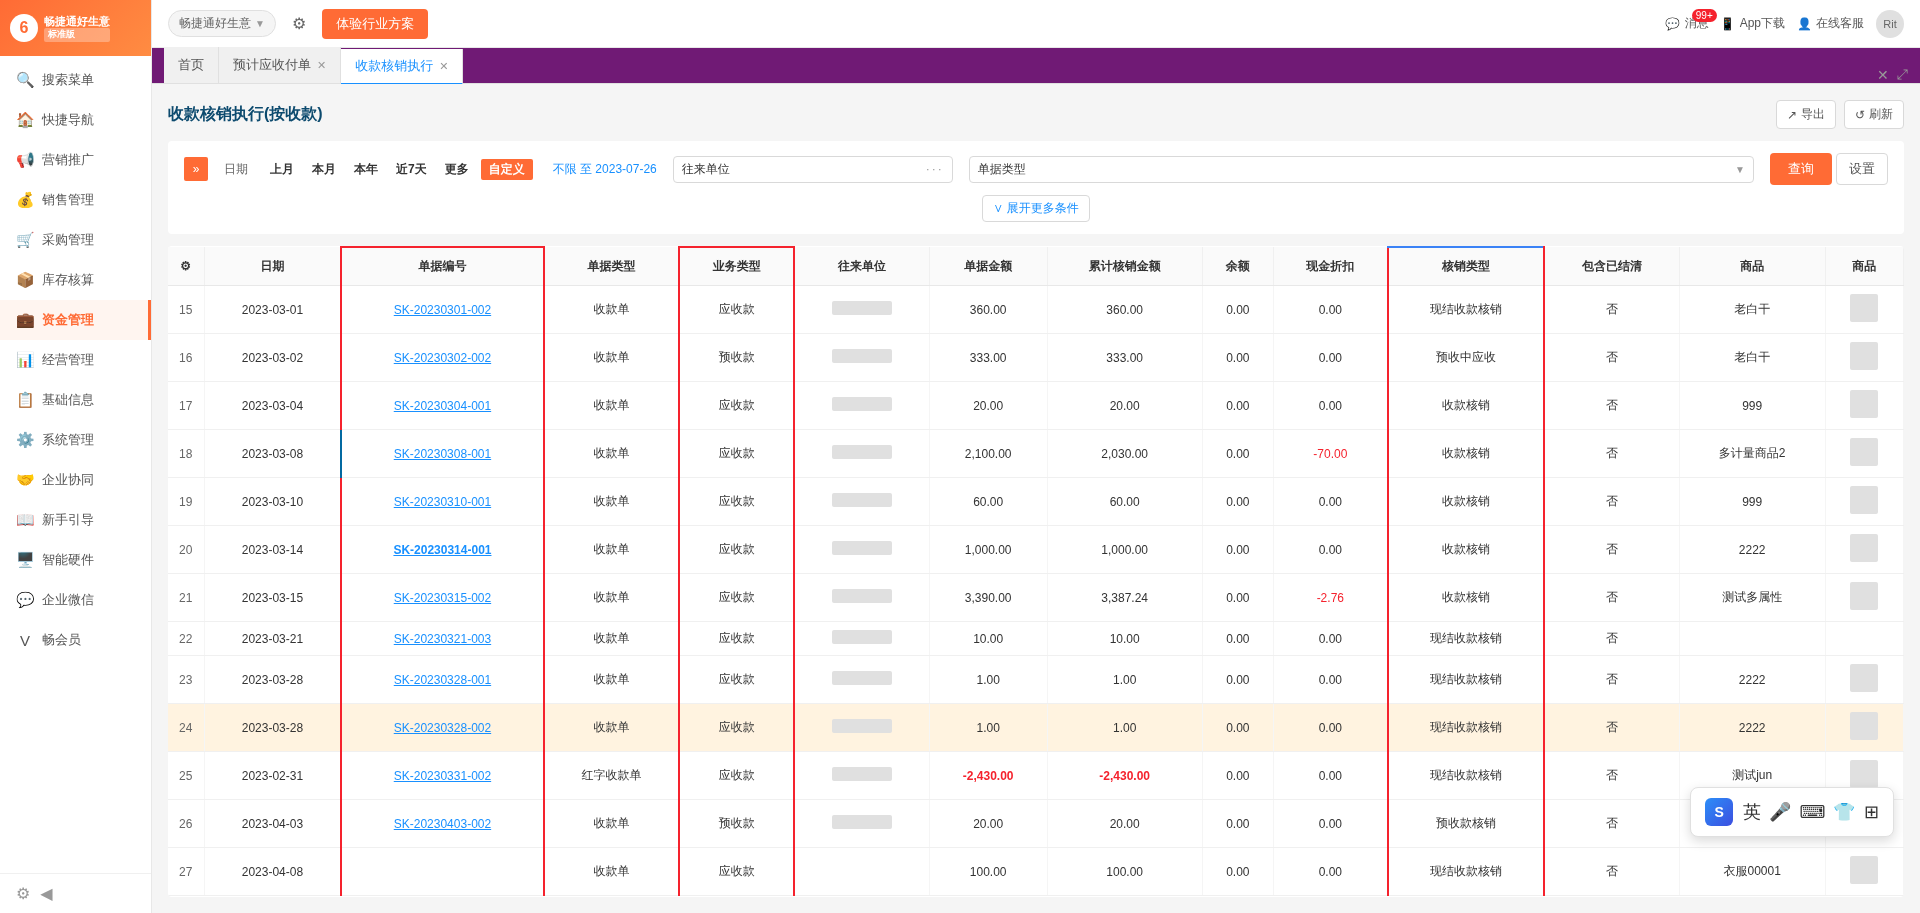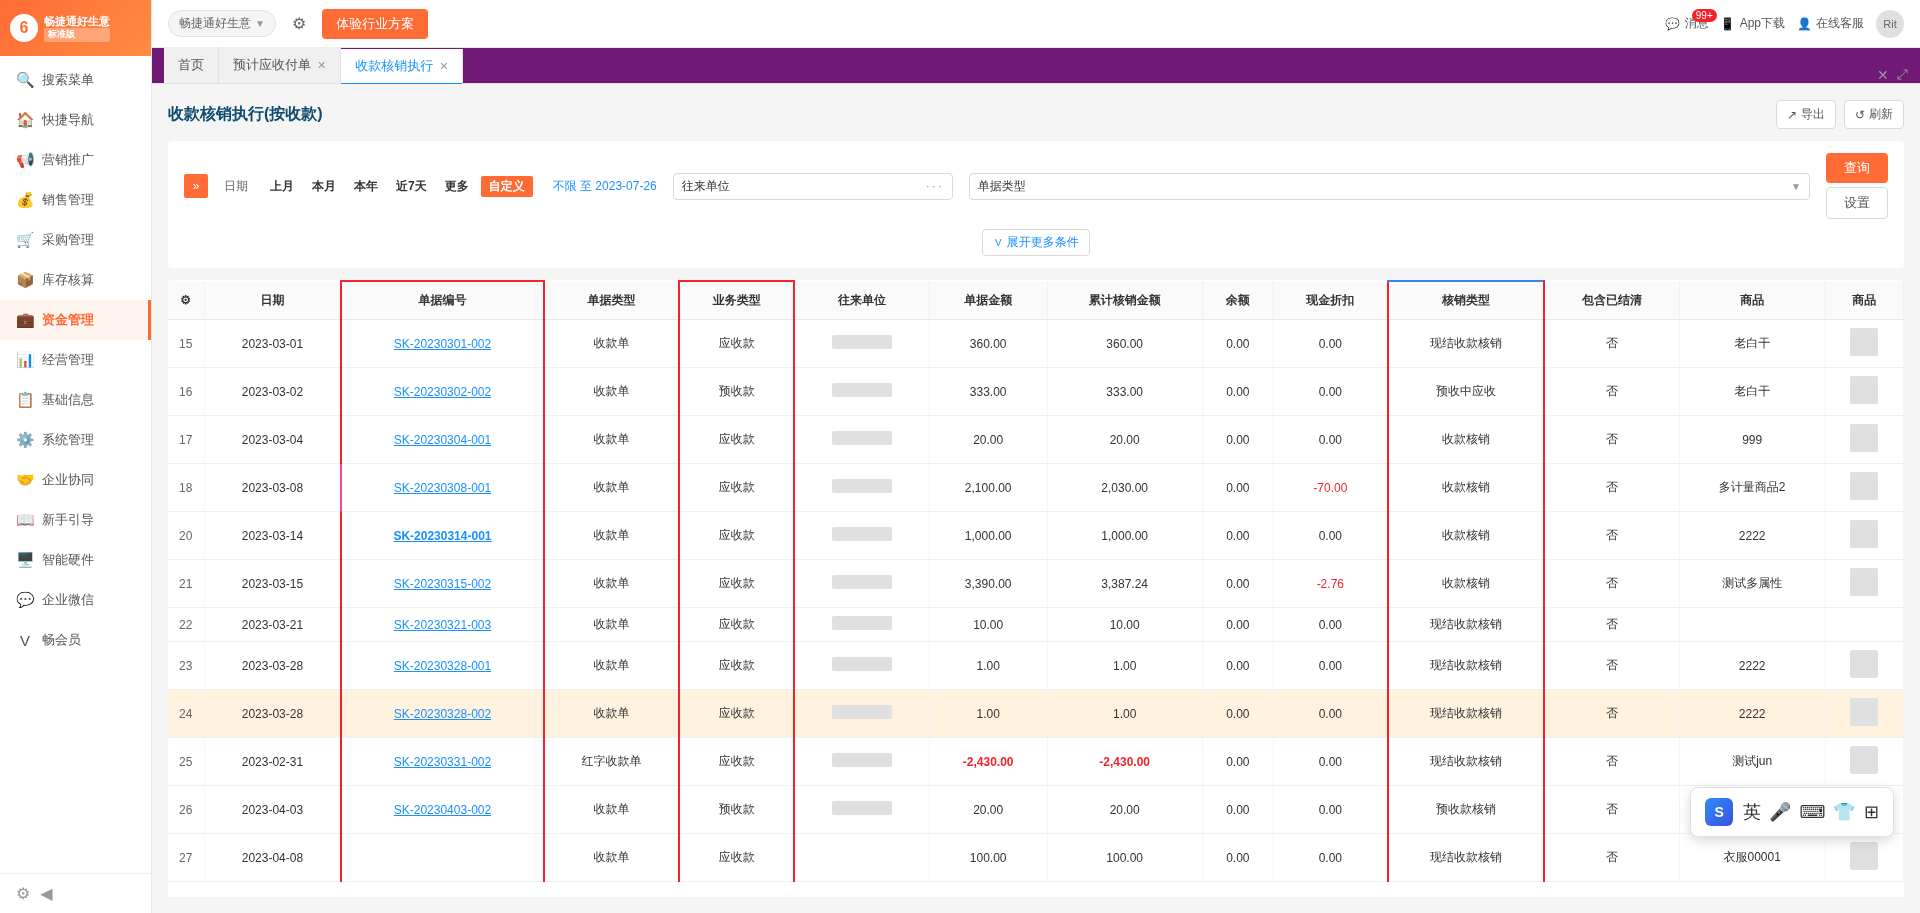--- a/index.html
+++ b/index.html
@@ -252,21 +252,21 @@
           <div class="filter-date-range">不限 至 2023-07-26</div>
         </div>
         <div class="filter-input-box">
           <span>往来单位</span>
           <span class="filter-dots">···</span>
         </div>
         <div class="filter-select-box" style="flex: 0.8;">
           <span>单据类型</span>
           <span class="filter-select-arrow">▼</span>
         </div>
-        <div style="display:flex;flex-direction:column;gap:4px;margin-left:auto;">
+        <div style="display:flex;flex-direction:row;gap:4px;margin-left:auto;">
           <button class="query-btn">查询</button>
           <button class="settings-btn">设置</button>
         </div>
       </div>
       <div class="filter-row" style="justify-content:flex-end;">
         <div class="expand-btn">
           <span>∨ 展开更多条件</span>
         </div>
       </div>
     </div>
@@ -342,31 +342,49 @@
       <td style="border-left:2px solid #f5222d;border-right:2px solid #f5222d;">收款核销</td>
       <td>否</td>
       <td>999</td>
       <td>
         <div style="width:28px;height:28px;background:#e0e0e0;border-radius:2px;display:inline-block;"></div>
       </td>
     </tr>
             <tr>
       <td class="col-num">18</td>
       <td>2023-03-08</td>
-      <td style="border-left:2px solid #ec4899;border-right:2px solid #f5222d;"><span class="link-text">SK-20230308-001</span></td>
+      <td style="border-left:2px solid #0369a1;border-right:2px solid #f5222d;"><span class="link-text">SK-20230308-001</span></td>
       <td>收款单</td>
       <td style="border-left:2px solid #f5222d;border-right:2px solid #f5222d;">应收款</td>
       <td><span style="display:inline-block;background:#e0e0e0;border-radius:2px;color:transparent;text-shadow:none;min-width:60px;height:14px;"></span></td>
       <td class="">2,100.00</td>
       <td class="">2,030.00</td>
       <td>0.00</td>
       <td class="negative">-70.00</td>
       <td style="border-left:2px solid #f5222d;border-right:2px solid #f5222d;">收款核销</td>
       <td>否</td>
       <td>多计量商品2</td>
+      <td>
+        <div style="width:28px;height:28px;background:#e0e0e0;border-radius:2px;display:inline-block;"></div>
+      </td>
+    </tr>
+            <tr>
+      <td class="col-num">19</td>
+      <td>2023-03-10</td>
+      <td style="border-left:2px solid #f5222d;border-right:2px solid #f5222d;"><span class="link-text">SK-20230310-001</span></td>
+      <td>收款单</td>
+      <td style="border-left:2px solid #f5222d;border-right:2px solid #f5222d;">应收款</td>
+      <td><span style="display:inline-block;background:#e0e0e0;border-radius:2px;color:transparent;text-shadow:none;min-width:60px;height:14px;"></span></td>
+      <td class="">60.00</td>
+      <td class="">60.00</td>
+      <td>0.00</td>
+      <td class="">0.00</td>
+      <td style="border-left:2px solid #f5222d;border-right:2px solid #f5222d;">收款核销</td>
+      <td>否</td>
+      <td>999</td>
       <td>
         <div style="width:28px;height:28px;background:#e0e0e0;border-radius:2px;display:inline-block;"></div>
       </td>
     </tr>
             <tr>
       <td class="col-num">20</td>
       <td>2023-03-14</td>
       <td style="border-left:2px solid #f5222d;border-right:2px solid #f5222d;font-weight:bold;"><span class="link-text">SK-20230314-001</span></td>
       <td>收款单</td>
       <td style="border-left:2px solid #f5222d;border-right:2px solid #f5222d;">应收款</td>

